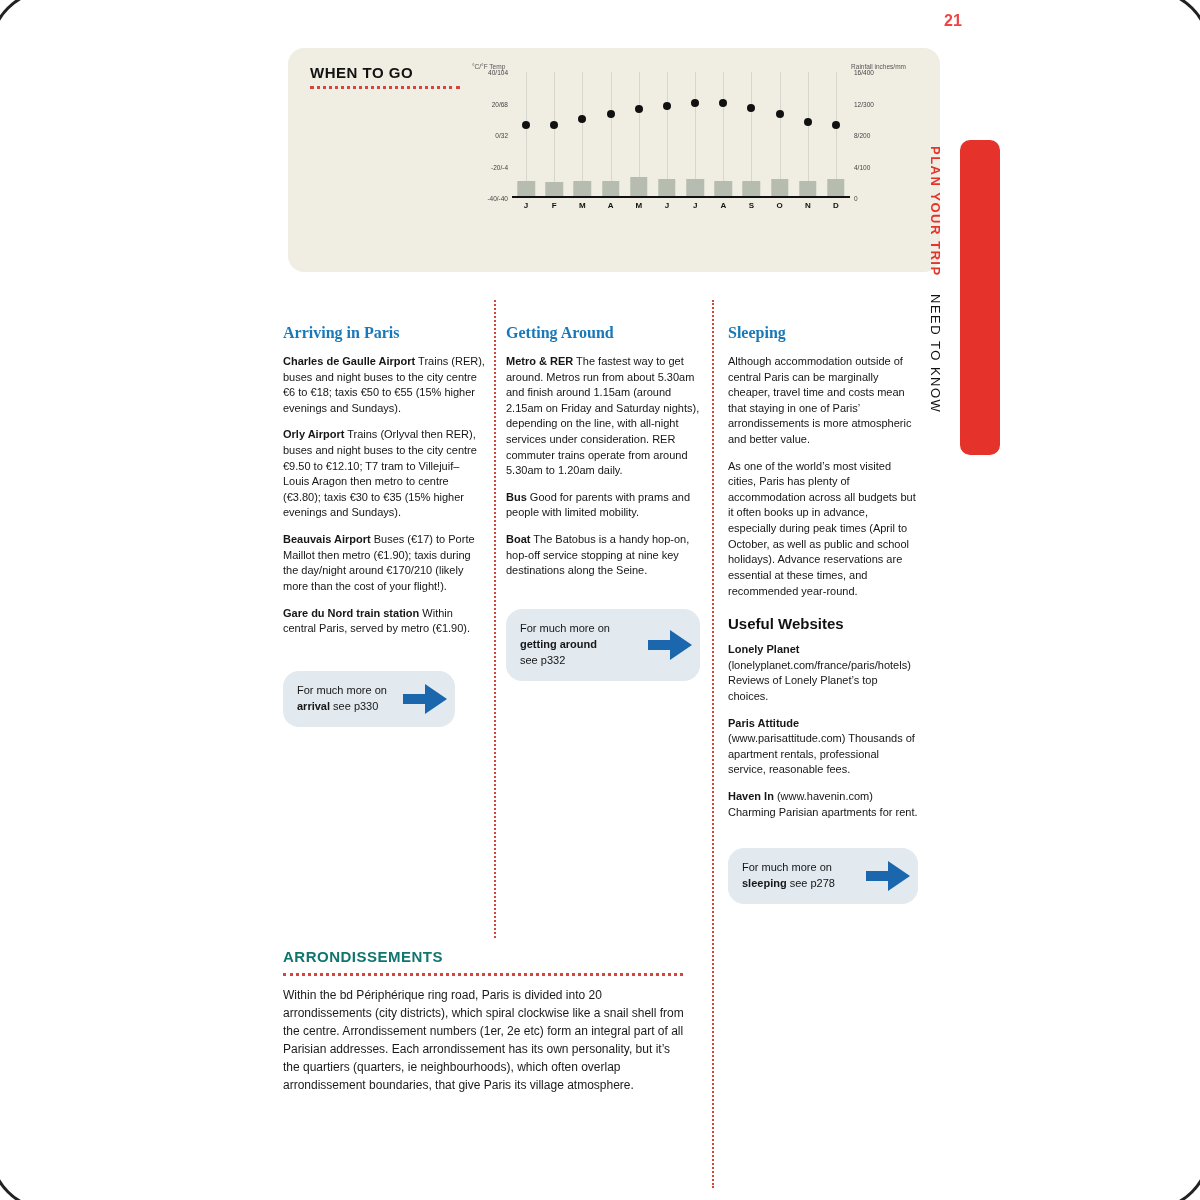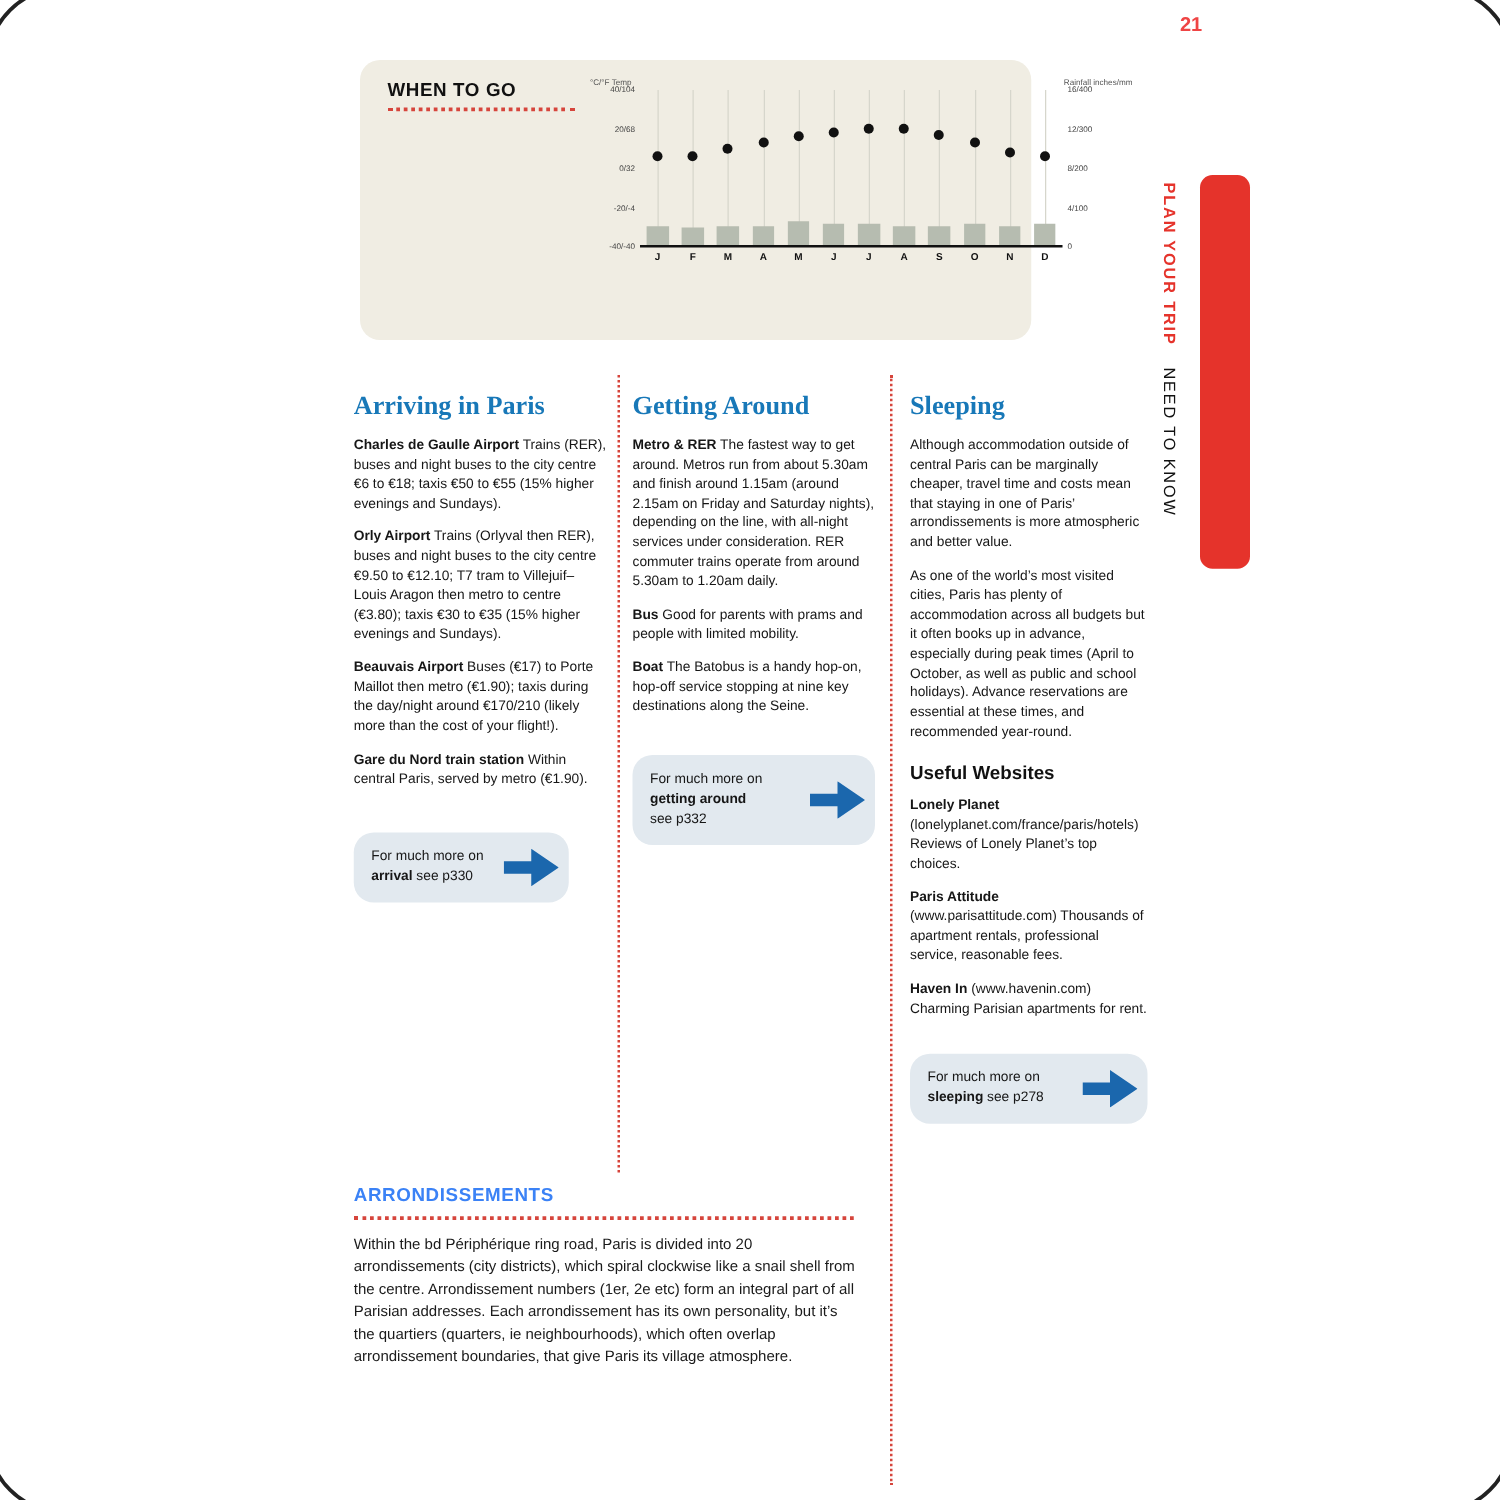--- a/index.html
+++ b/index.html
@@ -4,21 +4,21 @@
 <style>
   html,body{margin:0;padding:0;}
   body{
     width:1200px;height:1200px;background:#ffffff;position:relative;overflow:hidden;
     font-family:"Liberation Sans", sans-serif;color:#1a1a1a;
   }
   .photo-border{position:absolute;inset:-10px;border:3px solid #222;border-radius:58px;pointer-events:none;}
   .page-number{position:absolute;left:944px;top:12px;font-size:16px;font-weight:bold;color:#ef4444;}
 
   
-  .whenbox{position:absolute;left:288px;top:48px;width:537px;height:224px;background:#f0ede3;border-radius:16px;}
+  .whenbox{position:absolute;left:288px;top:48px;width:652px;height:224px;background:#f0ede3;border-radius:16px;}
   .when-title{position:absolute;left:22px;top:16px;font-size:15px;font-weight:bold;letter-spacing:.5px;color:#111;}
   .when-underline{position:absolute;left:22px;top:38px;width:150px;border-top:3px dotted #d6453c;}
   .when-body{position:absolute;left:22px;top:50px;width:152px;font-size:11.5px;line-height:1.5;color:#222;}
 
   
   .chart{position:absolute;left:184px;top:10px;width:434px;}
   .chart-city{font-family:"Liberation Serif", serif;font-weight:bold;font-size:15px;color:#222;margin:4px 0 2px 2px;}
   .chart-grid{display:grid;grid-template-columns:40px 1fr 56px;grid-template-rows:14px 126px 16px;}
   .axhead{position:relative;font-size:6.5px;color:#555;}
   .axhead span{position:absolute;bottom:2px;white-space:nowrap;}
@@ -44,35 +44,35 @@
   .tab-need{color:#111;margin-top:12px;font-weight:normal;}
 
   
   .col{position:absolute;top:308px;}
   .col-1{left:283px;width:202px;}
   .col-2{left:506px;width:194px;}
   .col-3{left:728px;width:190px;}
   .vsep{position:absolute;width:0;border-left:2px dotted #d6453c;}
   .vsep-1{left:494px;top:300px;height:638px;}
   .vsep-2{left:712px;top:300px;height:888px;}
-  .col-heading{font-family:"Liberation Serif", serif;font-weight:bold;font-size:21px;color:#1878b8;margin:4px 0 12px;}
+  .col-heading{font-family:"Liberation Serif", serif;font-weight:bold;font-size:16px;color:#1878b8;margin:16px 0 12px;}
   p.item{font-size:11px;line-height:1.42;margin:0 0 11px;color:#161616;}
   .lead{font-weight:bold;}
   .sub-heading{font-size:15px;font-weight:bold;color:#111;margin:16px 0 10px;}
 
   
   .morebox{position:relative;background:#e2e9ef;border-radius:16px;padding:12px 29px 12px 14px;font-size:11px;line-height:1.45;color:#161616;}
   .morebox .arrow{position:absolute;right:8px;top:50%;transform:translateY(-50%);width:44px;height:30px;}
   .mt-col1{margin-top:34px;width:172px;box-sizing:border-box;}
   .mt-col2{margin-top:30px;}
   .mt-col3{margin-top:28px;}
 
   
   .arrbox{position:absolute;left:283px;top:948px;width:420px;}
-  .arr-title{font-size:15px;font-weight:bold;letter-spacing:.5px;color:#3b82f6;margin:0 0 8px;}
+  .arr-title{font-size:15px;font-weight:bold;letter-spacing:.5px;color:#0f766e;margin:0 0 8px;}
   .arr-underline{width:400px;border-top:3px dotted #d6453c;margin-bottom:10px;}
   .arr-body{font-size:12px;line-height:1.5;color:#1a1a1a;width:404px;}
 </style>
 </head>
 <body>
 
 <div class="photo-border"></div>
 
 <div class="page-number">21</div>
 

